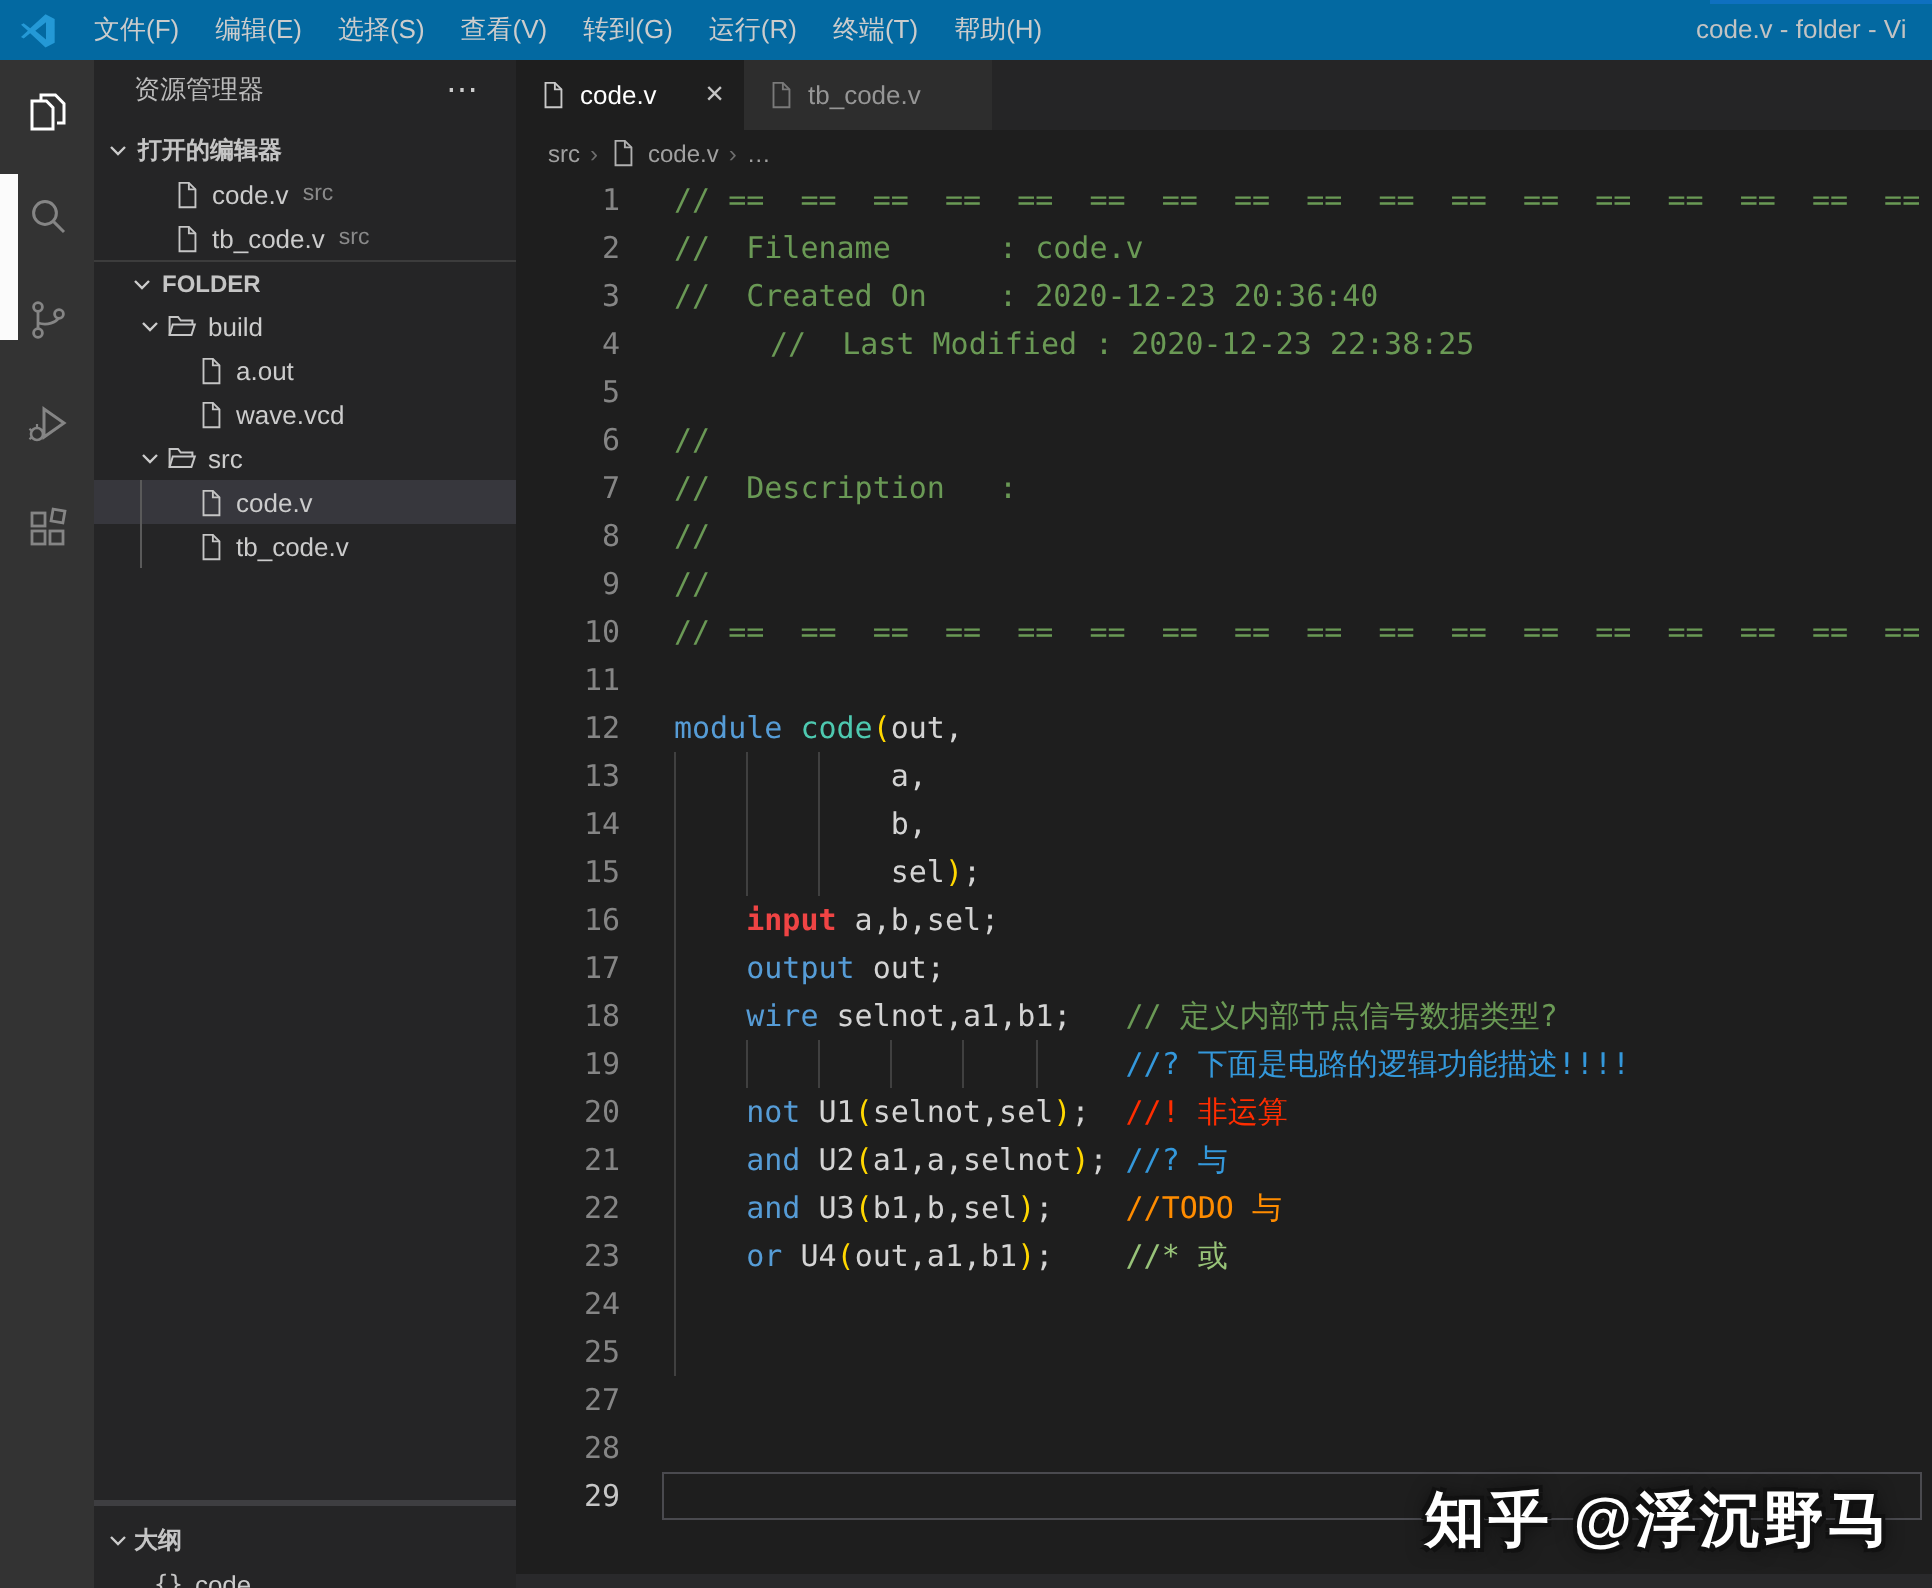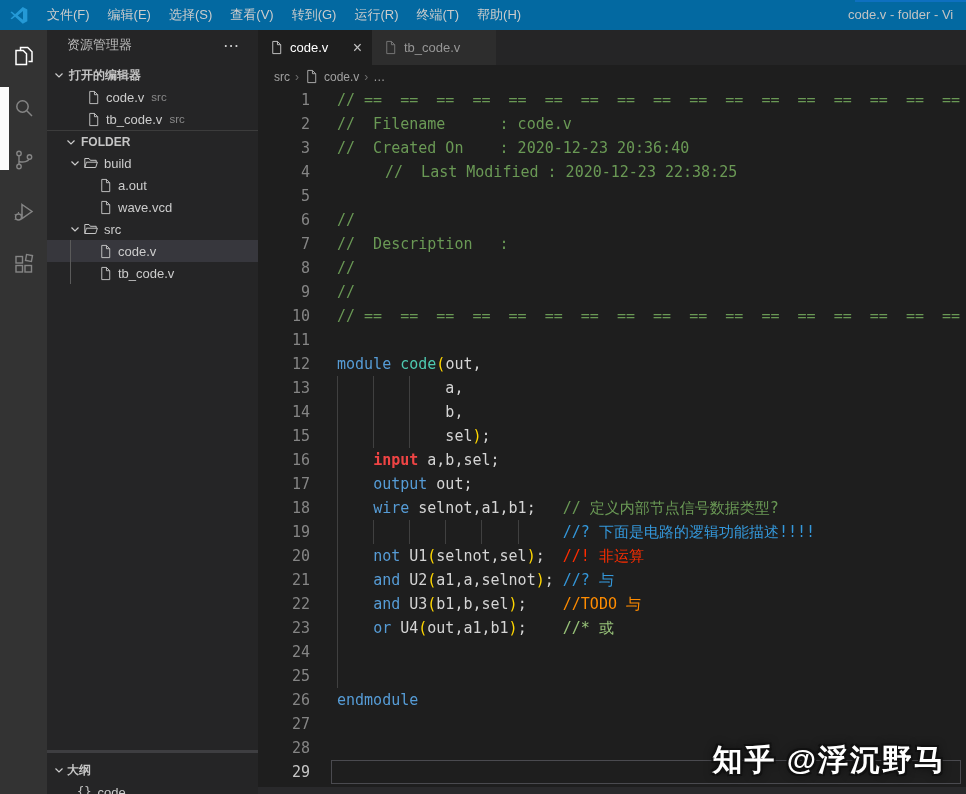--- a/index.html
+++ b/index.html
@@ -395,24 +395,20 @@
           </div>
           <div class="line">
             <div class="ln">24</div>
             <div class="lc"><i class="guide" style="left: 0ch;"></i></div>
           </div>
           <div class="line">
             <div class="ln">25</div>
             <div class="lc"><i class="guide" style="left: 0ch;"></i></div>
           </div>
           <div class="line">
-            <div class="ln">26</div>
-            <div class="lc"><span class="tok" style="color: rgb(86, 156, 214);">endmodule</span></div>
-          </div>
-          <div class="line">
             <div class="ln">27</div>
             <div class="lc"></div>
           </div>
           <div class="line">
             <div class="ln">28</div>
             <div class="lc"></div>
           </div>
           <div class="line cur">
             <i class="curbox"></i>
             <div class="ln">29</div>

